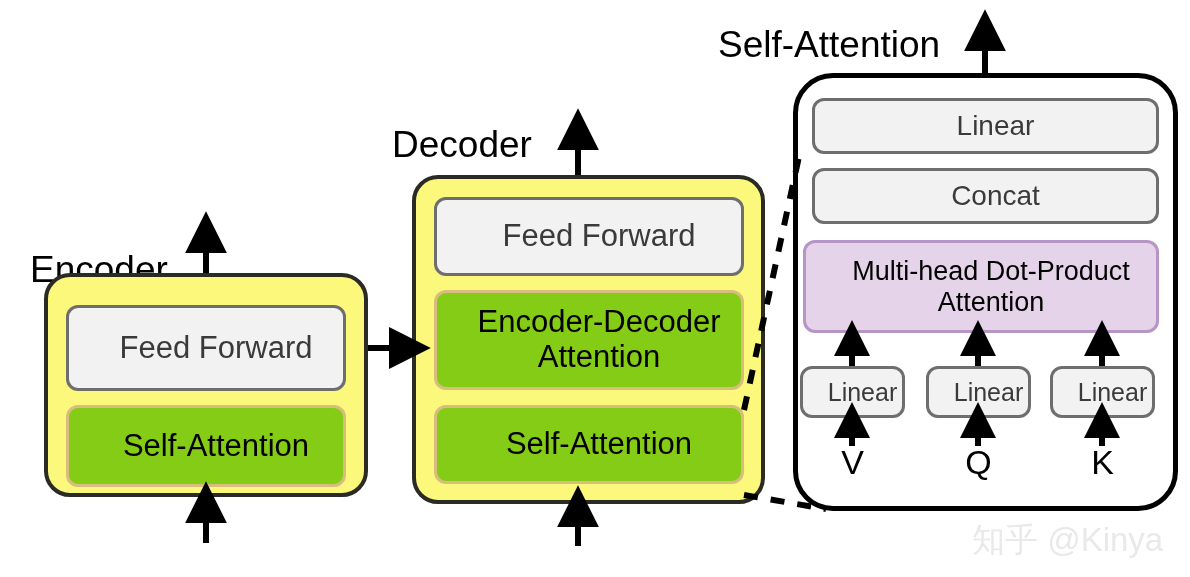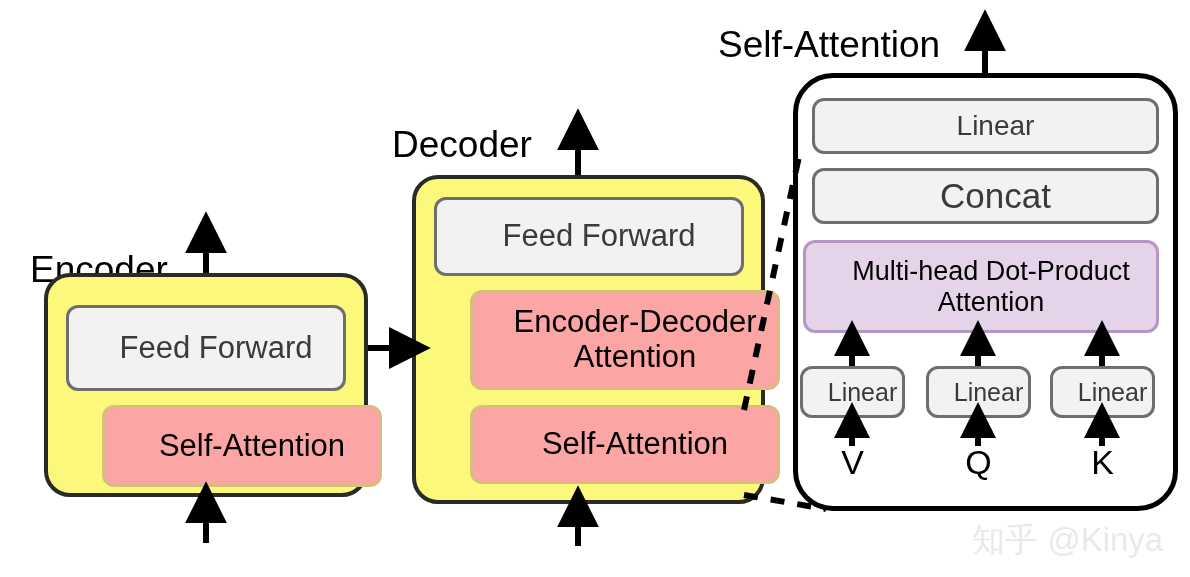--- a/index.html
+++ b/index.html
@@ -47,24 +47,23 @@
     border-radius: 12px;
     line-height: 1.12;
     padding-left: 20px;
   }
   .block-gray {
     background: #f2f2f3;
     border: 3px solid #6e6e6e;
     color: #3a3a3a;
   }
   .block-peach {
-    background: #fca5a5;
+    background: #84cc16;
     border: 3px solid #d9bd7f;
     color: #000000;
-    margin-left: 36px;
   }
   .block-purple {
     background: #e5d3ea;
     border: 3px solid #b795c4;
     color: #000000;
   }
 
   
   .panel {
     position: absolute;
@@ -129,21 +128,21 @@
 
   <div class="block block-peach" style="left:434px; top:405px; width:310px; height:79px; font-size:31px;">Self-Attention</div>
 
   <div class="label" style="left:718px; top:26px;">Self-Attention</div>
 
   <div class="panel" style="left:793px; top:73px; width:385px; height:438px;">
   </div>
 
   <div class="block block-gray" style="left:812px; top:98px; width:347px; height:56px; font-size:28px;">Linear</div>
 
-  <div class="block block-gray" style="left:812px; top:168px; width:347px; height:56px; font-size:35px;">Concat</div>
+  <div class="block block-gray" style="left:812px; top:168px; width:347px; height:56px; font-size:28px;">Concat</div>
 
   <div class="block block-purple" style="left:803px; top:240px; width:356px; height:93px; font-size:27px; flex-direction:column;">
     <span>Multi-head Dot-Product</span>
     <span>Attention</span>
   </div>
 
   <div class="block block-gray" style="left:800px; top:366px; width:105px; height:52px; font-size:25px;">Linear</div>
   <div class="block block-gray" style="left:926px; top:366px; width:105px; height:52px; font-size:25px;">Linear</div>
   <div class="block block-gray" style="left:1050px; top:366px; width:105px; height:52px; font-size:25px;">Linear</div>
 

